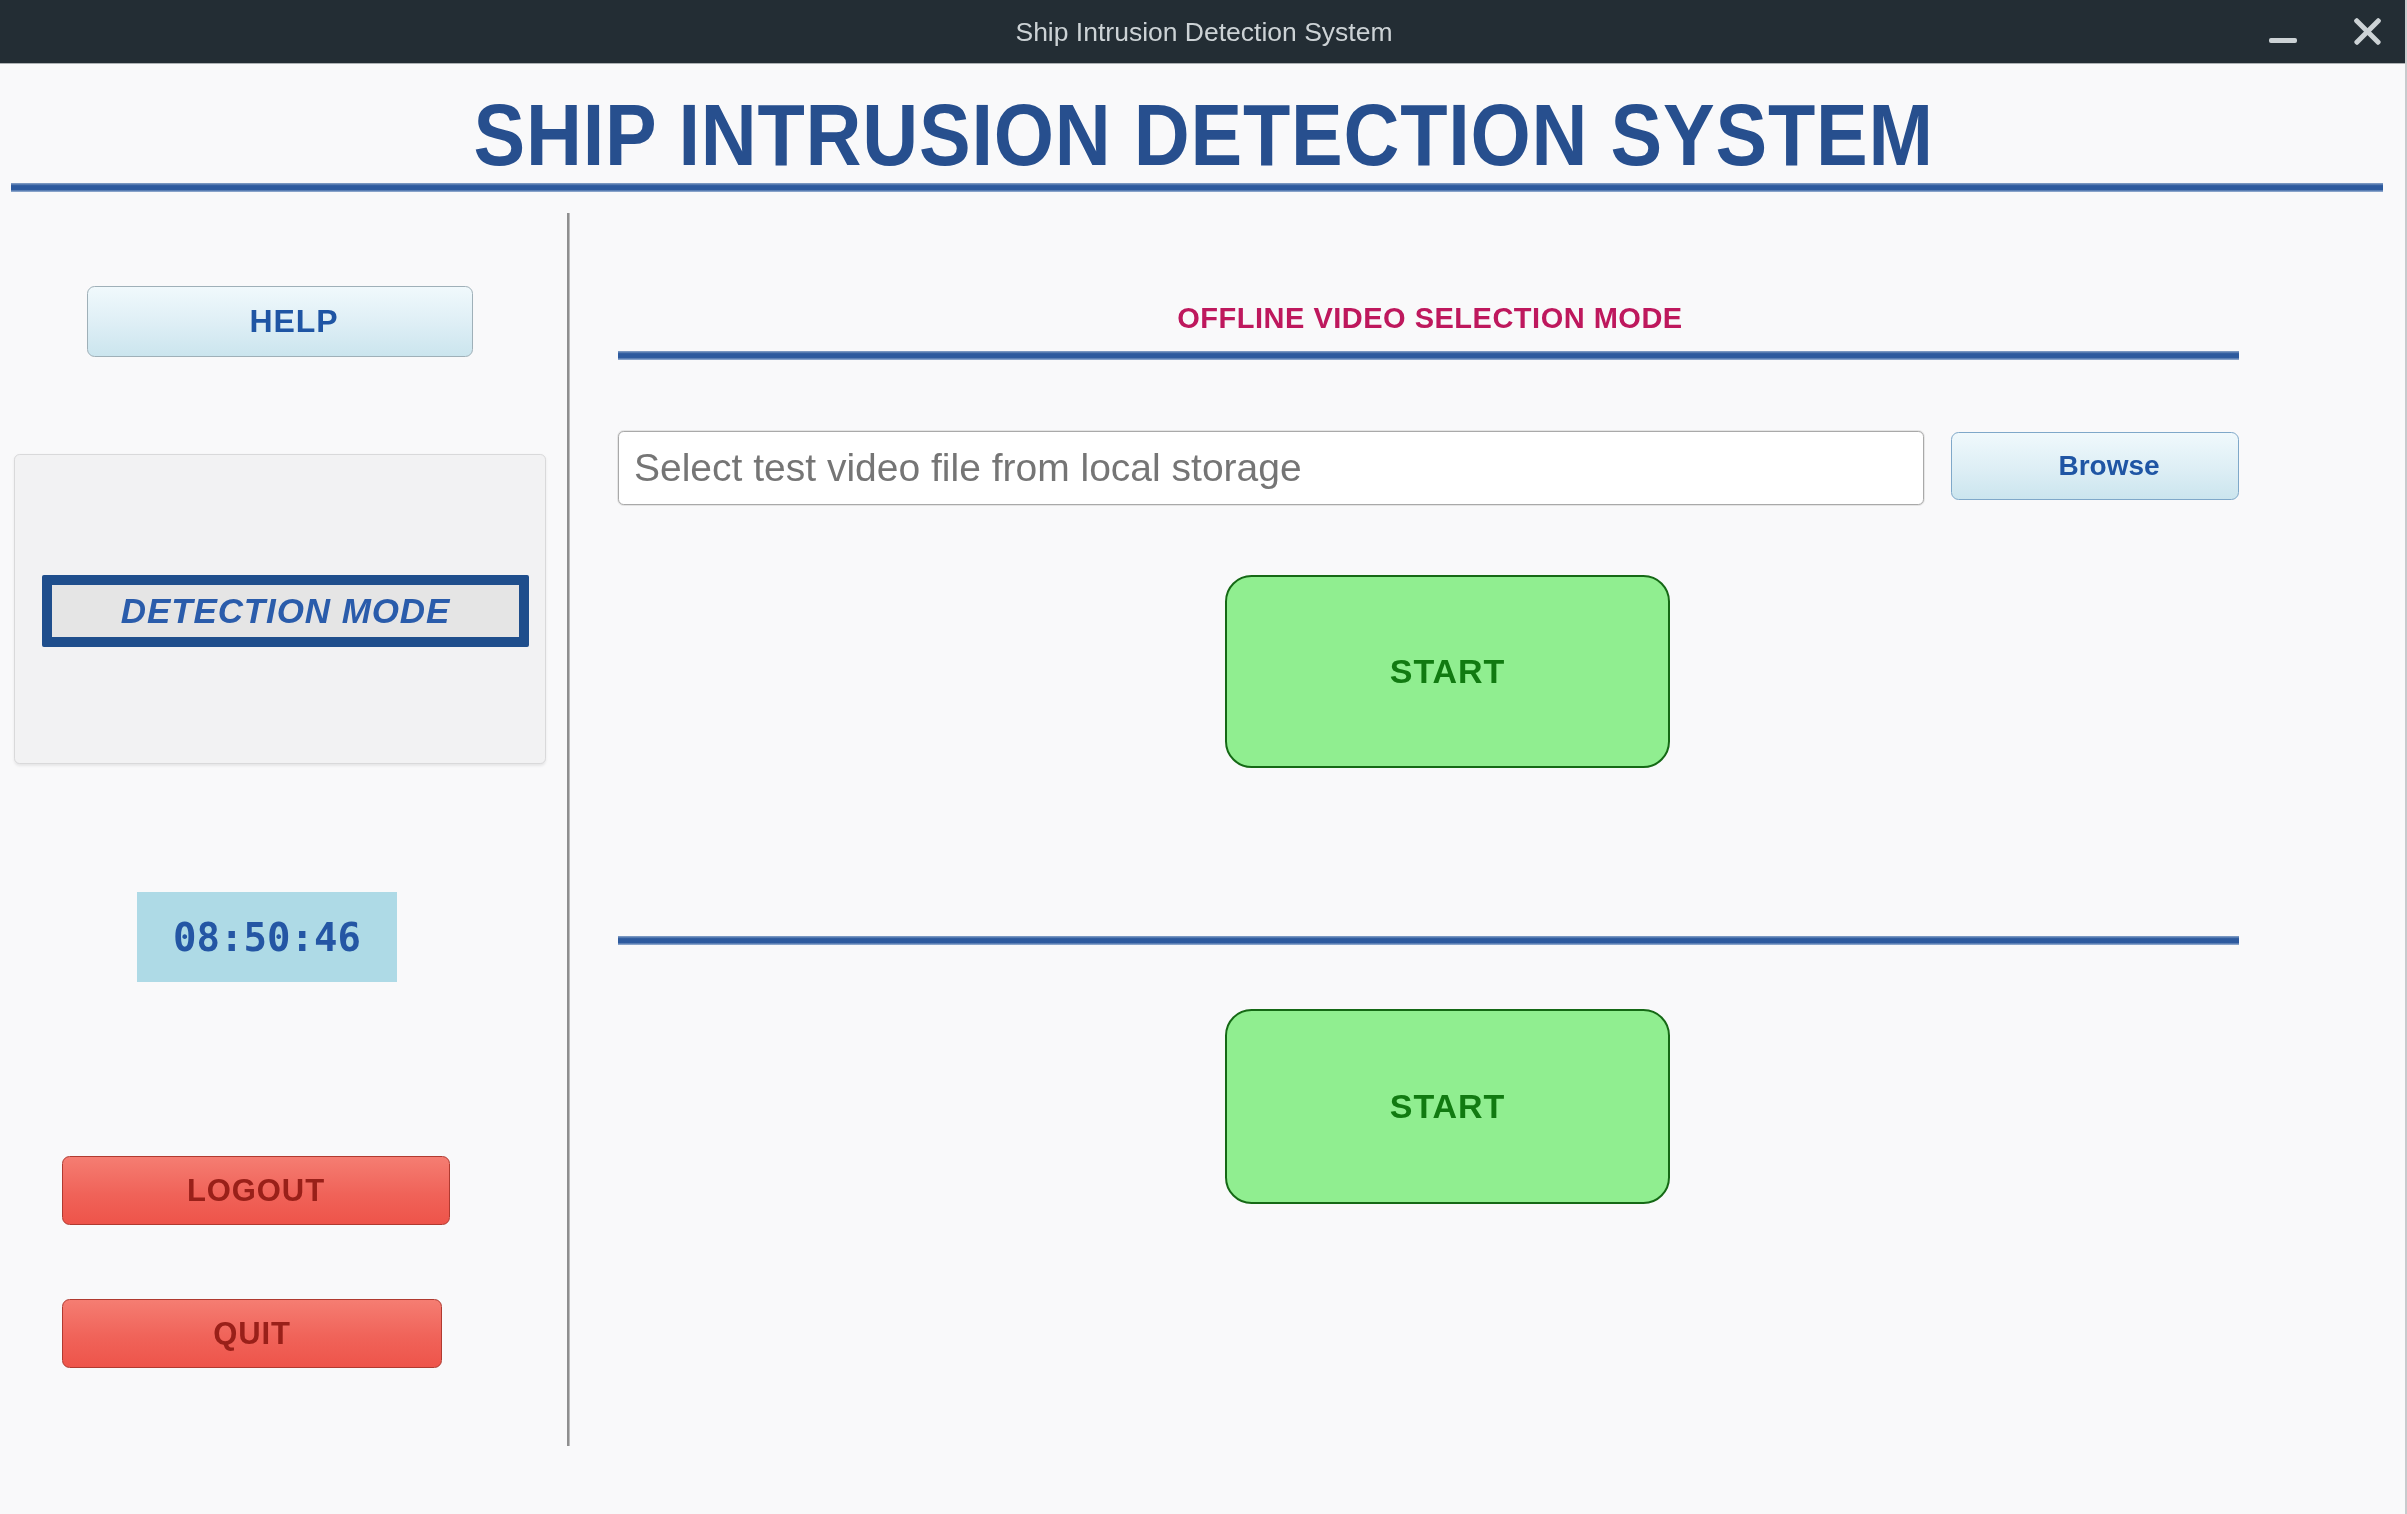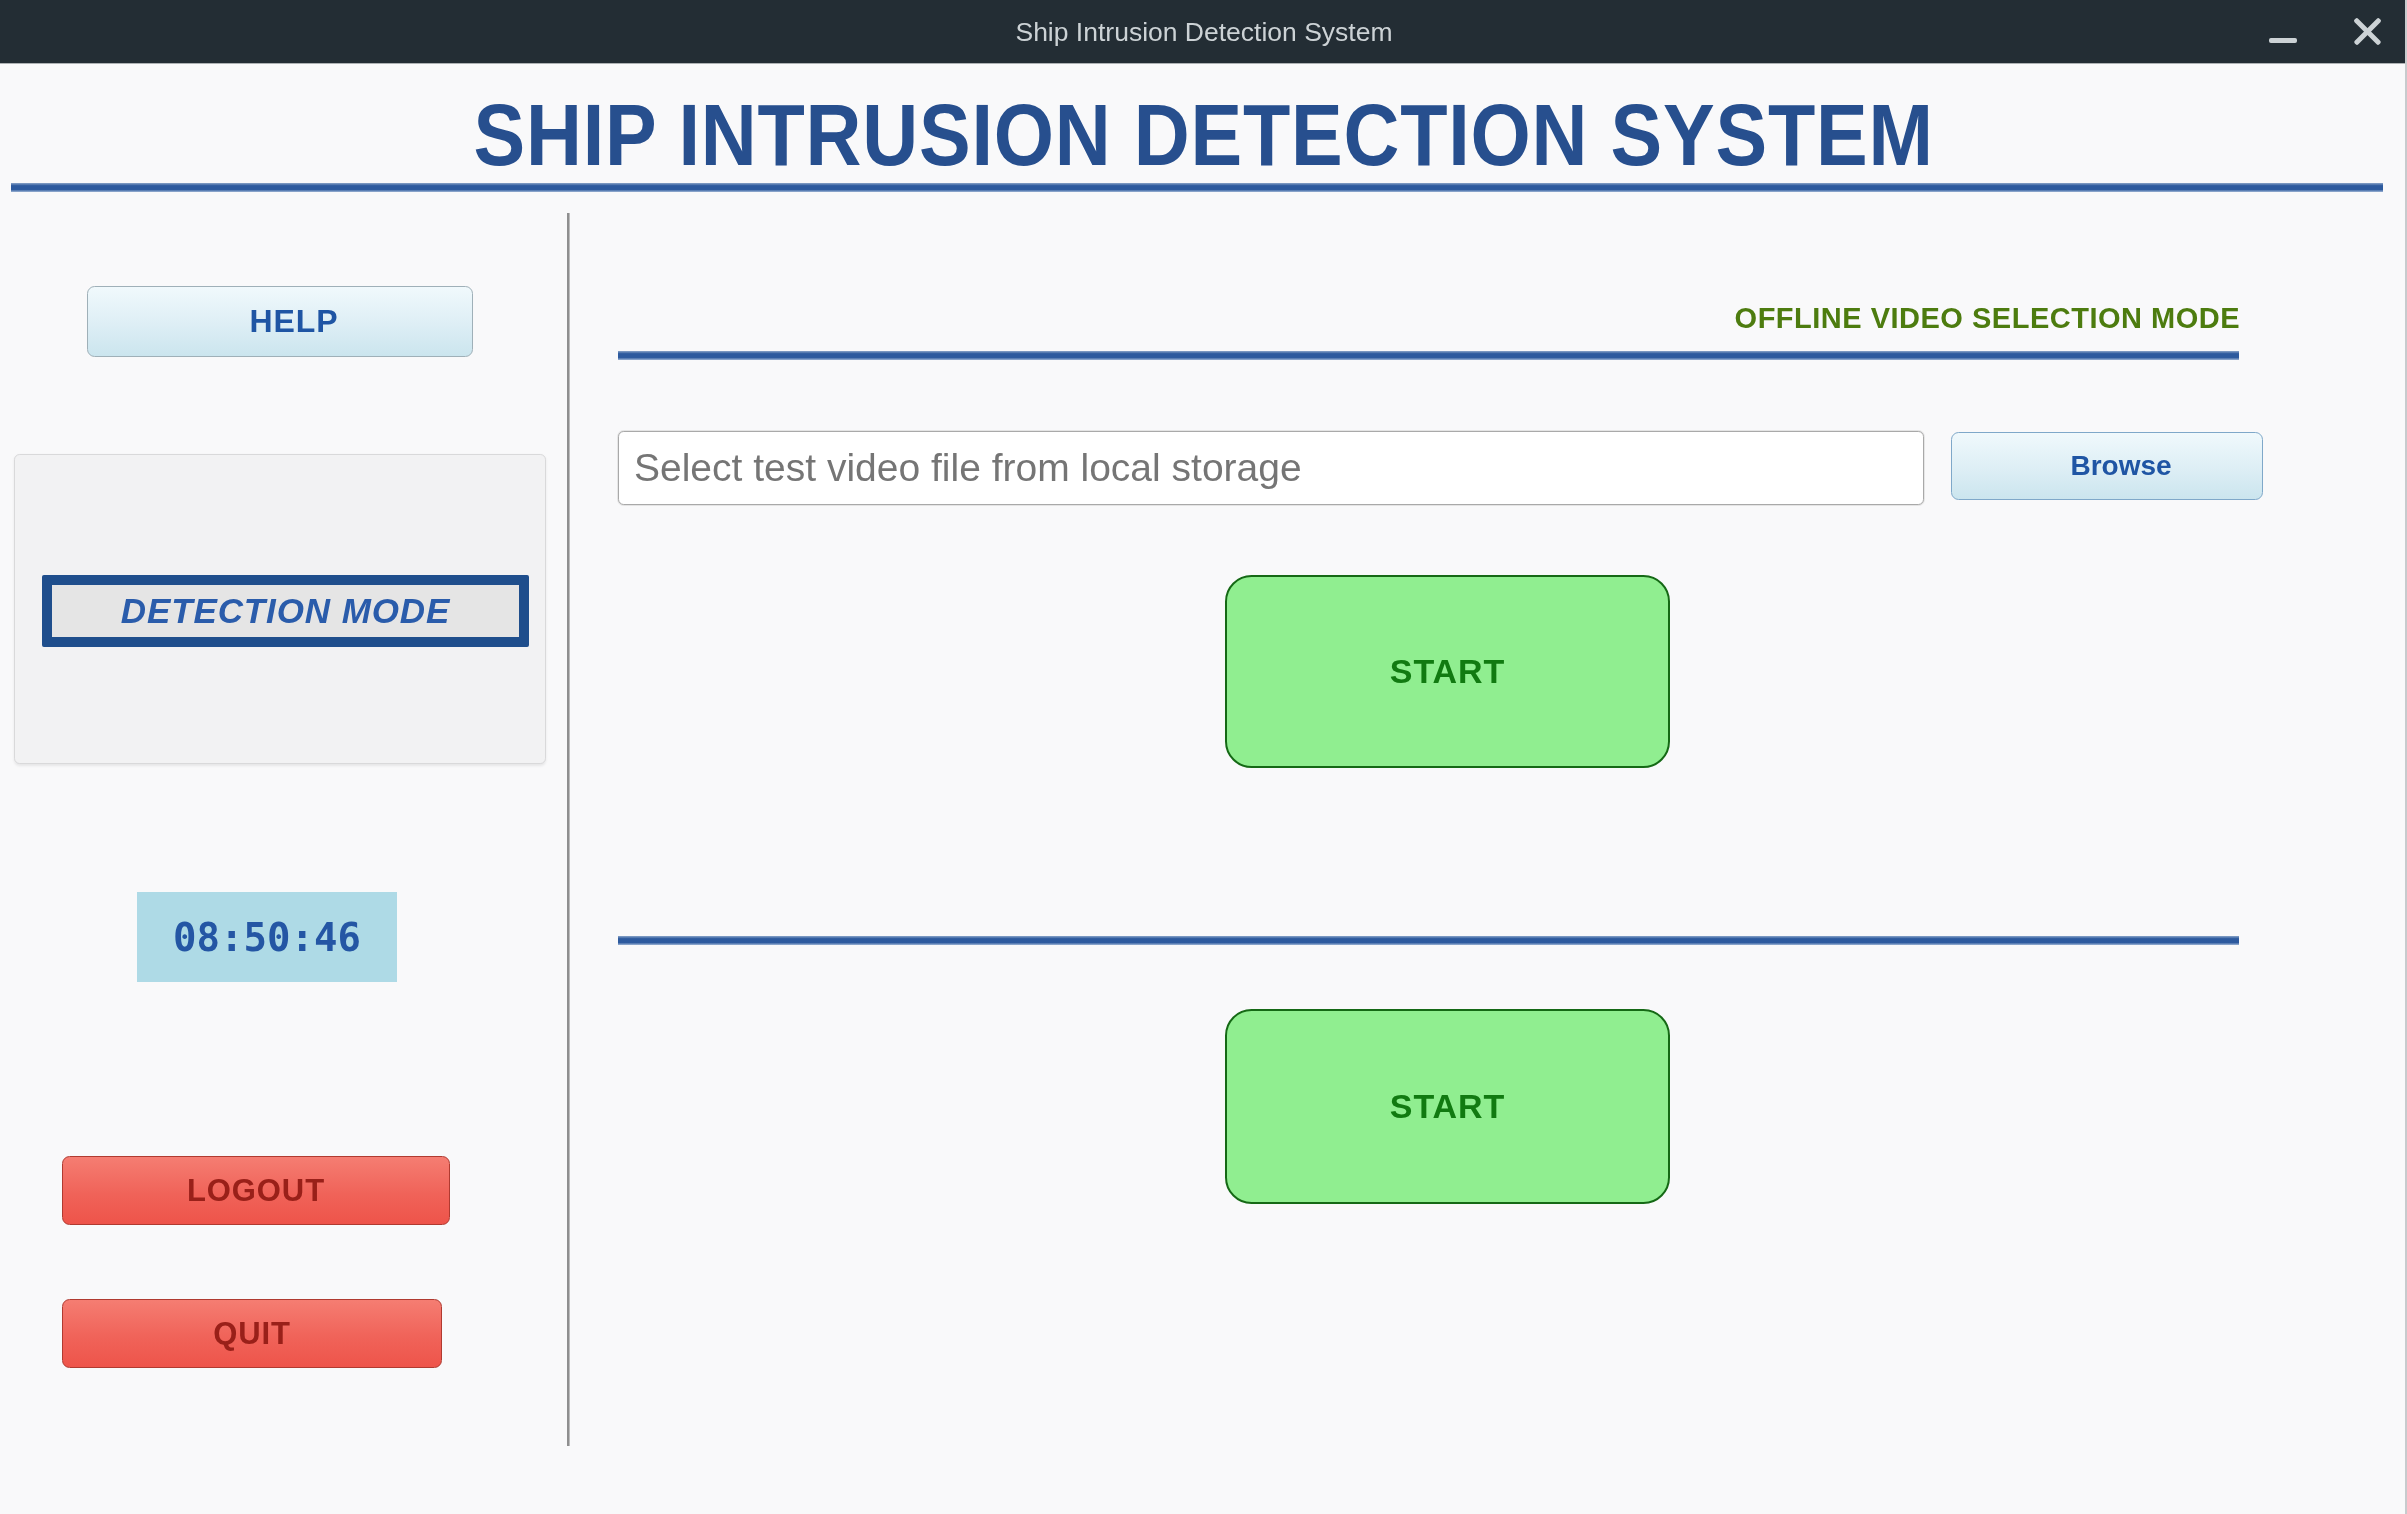--- a/index.html
+++ b/index.html
@@ -106,43 +106,43 @@
   }
   .logout-button { left: 62px; top: 1156px; width: 388px; height: 69px; }
   .quit-button   { left: 62px; top: 1299px; width: 380px; height: 69px; }
   .v-divider {
     position: absolute; left: 567px; top: 213px; width: 2.8px; height: 1233px;
     background: linear-gradient(90deg, #8f8f8f 0%, #8f8f8f 60%, #dcdcdc 100%);
   }
   
   .section-heading {
     position: absolute; left: 620px; width: 1620px;
-    text-align: right;
-    color: #4d7c0f;
+    text-align: center;
+    color: #be185d;
     font-size: 29px; font-weight: bold; letter-spacing: 0.5px;
     line-height: 38px;
   }
   .offline-heading { top: 299px; }
   .online-heading  { top: 879px; }
   .offline-underline { left: 618px; top: 351px; width: 1621px; }
   .online-underline  { left: 618px; top: 936px; width: 1621px; }
   .file-input {
     position: absolute; left: 618px; top: 431px; width: 1306px; height: 74px;
     background: #ffffff;
     border: 1.9px solid #a9a9a9;
     border-radius: 5.7px;
     padding: 0 15px;
     font-family: "Liberation Sans", sans-serif;
     font-size: 39px; color: #555555;
     outline: none;
     box-shadow: 0 0 0 0.9px #e4e4e4;
   }
   .file-input::placeholder { color: #757575; opacity: 1; }
   .browse-button {
-    left: 1951px; top: 432px; width: 312px; height: 68px;
+    left: 1951px; top: 432px; width: 288px; height: 68px;
     border: 1.9px solid #7fa8c9;
     font-size: 28px;
   }
   .btn-green {
     background: #90ee90;
     border: 2.8px solid #156915;
     border-radius: 26.5px;
     color: #117a11;
     font-size: 34px; letter-spacing: 0.9px;
   }

